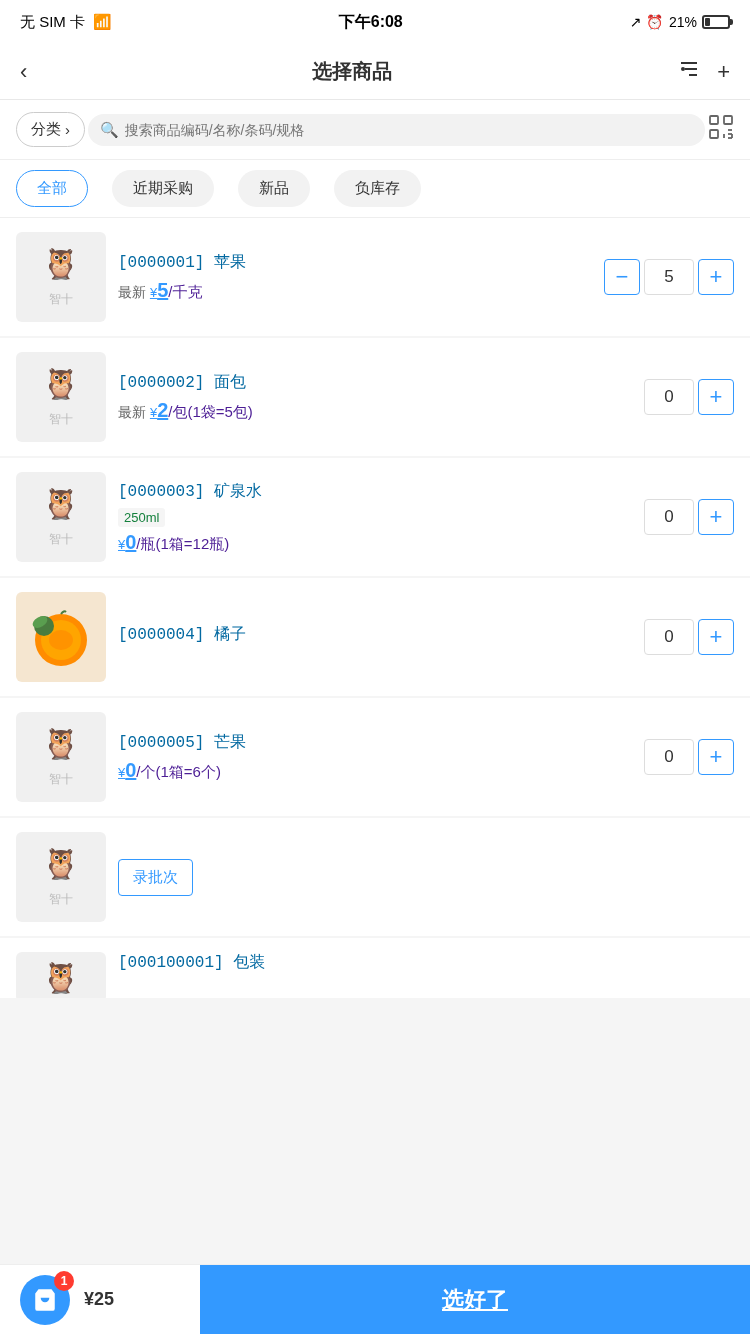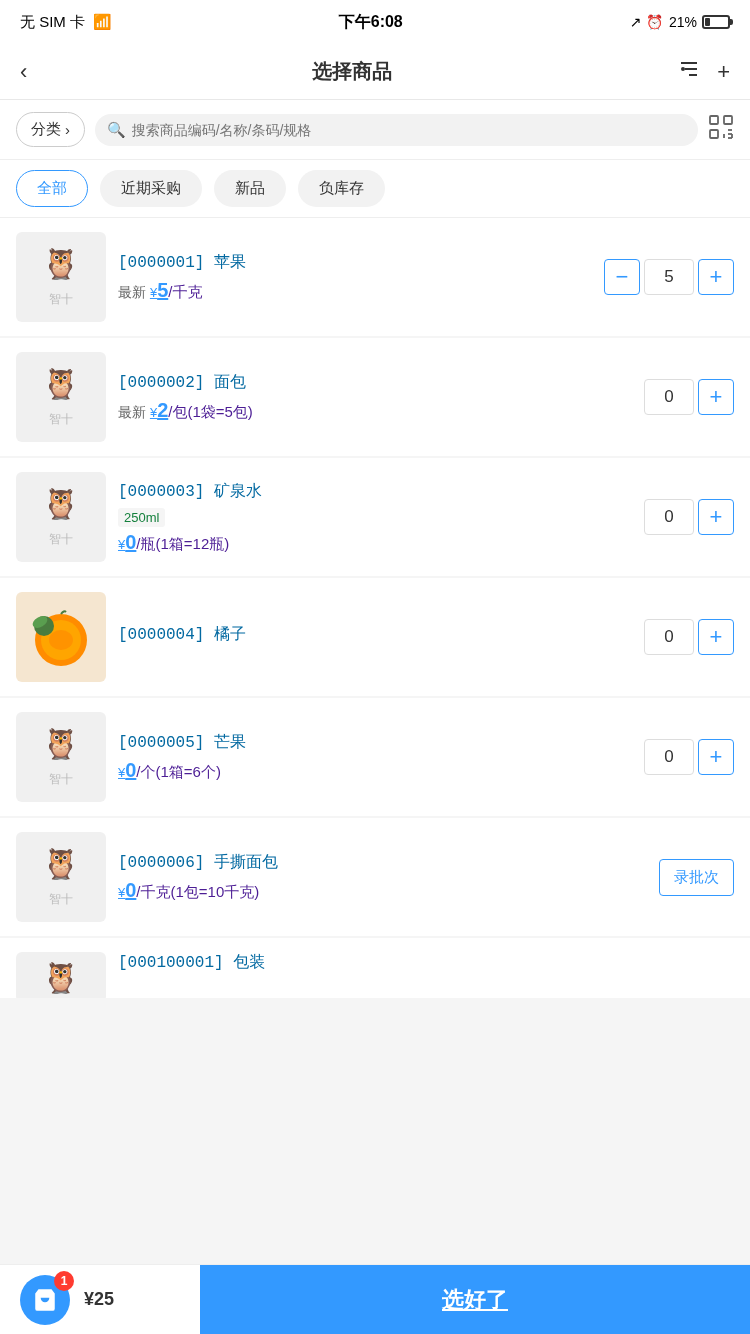--- a/index.html
+++ b/index.html
@@ -56,21 +56,21 @@
     .nav-title { font-size: 20px; font-weight: 600; color: #333; }
     .nav-left, .nav-right { display: flex; align-items: center; gap: 16px; }
     .nav-btn { color: #333; font-size: 22px; cursor: pointer; }
 
     
     .filter-bar {
       background: #fff;
       padding: 12px 16px;
       display: flex;
       align-items: center;
-      gap: 10px;
+      gap: 3px;
       border-bottom: 1px solid #eee;
     }
     .category-btn {
       display: flex; align-items: center; gap: 4px;
       border: 1px solid #ccc; border-radius: 18px;
       padding: 7px 14px;
       font-size: 15px; color: #333;
       background: #fff; white-space: nowrap;
       cursor: pointer;
     }
@@ -85,21 +85,21 @@
       border: none; background: transparent; outline: none;
       font-size: 14px; color: #999; width: 100%;
     }
     .scan-btn { font-size: 22px; color: #666; cursor: pointer; }
 
     
     .tabs-bar {
       background: #fff;
       display: flex;
       padding: 10px 16px;
-      gap: 12px;
+      gap: 24px;
       border-bottom: 1px solid #eee;
     }
     .tab-item {
       padding: 8px 20px;
       border-radius: 20px;
       font-size: 15px;
       cursor: pointer;
       border: 1px solid transparent;
     }
     .tab-item.active {
@@ -412,26 +412,20 @@
     </div>
   </div>
 
   <div class="product-item">
     <div class="product-thumb">
       <div class="owl-placeholder">
         <span class="owl-icon">🦉</span>
         <span class="owl-text">智十</span>
       </div>
     </div>
-    <div class="product-info">
-      <div class="product-name">[0000006] 手撕面包</div>
-      <div class="product-price">
-        <span class="price-symbol">¥</span><span class="price-value">0</span><span class="price-unit">/千克(1包=10千克)</span>
-      </div>
-    </div>
     <div class="quantity-control">
       <div class="batch-btn">录批次</div>
     </div>
   </div>
 
   <div class="product-item-partial">
     <div class="product-thumb" style="height:50px;min-height:50px;">
       <div class="owl-placeholder">
         <span class="owl-icon">🦉</span>
       </div>

